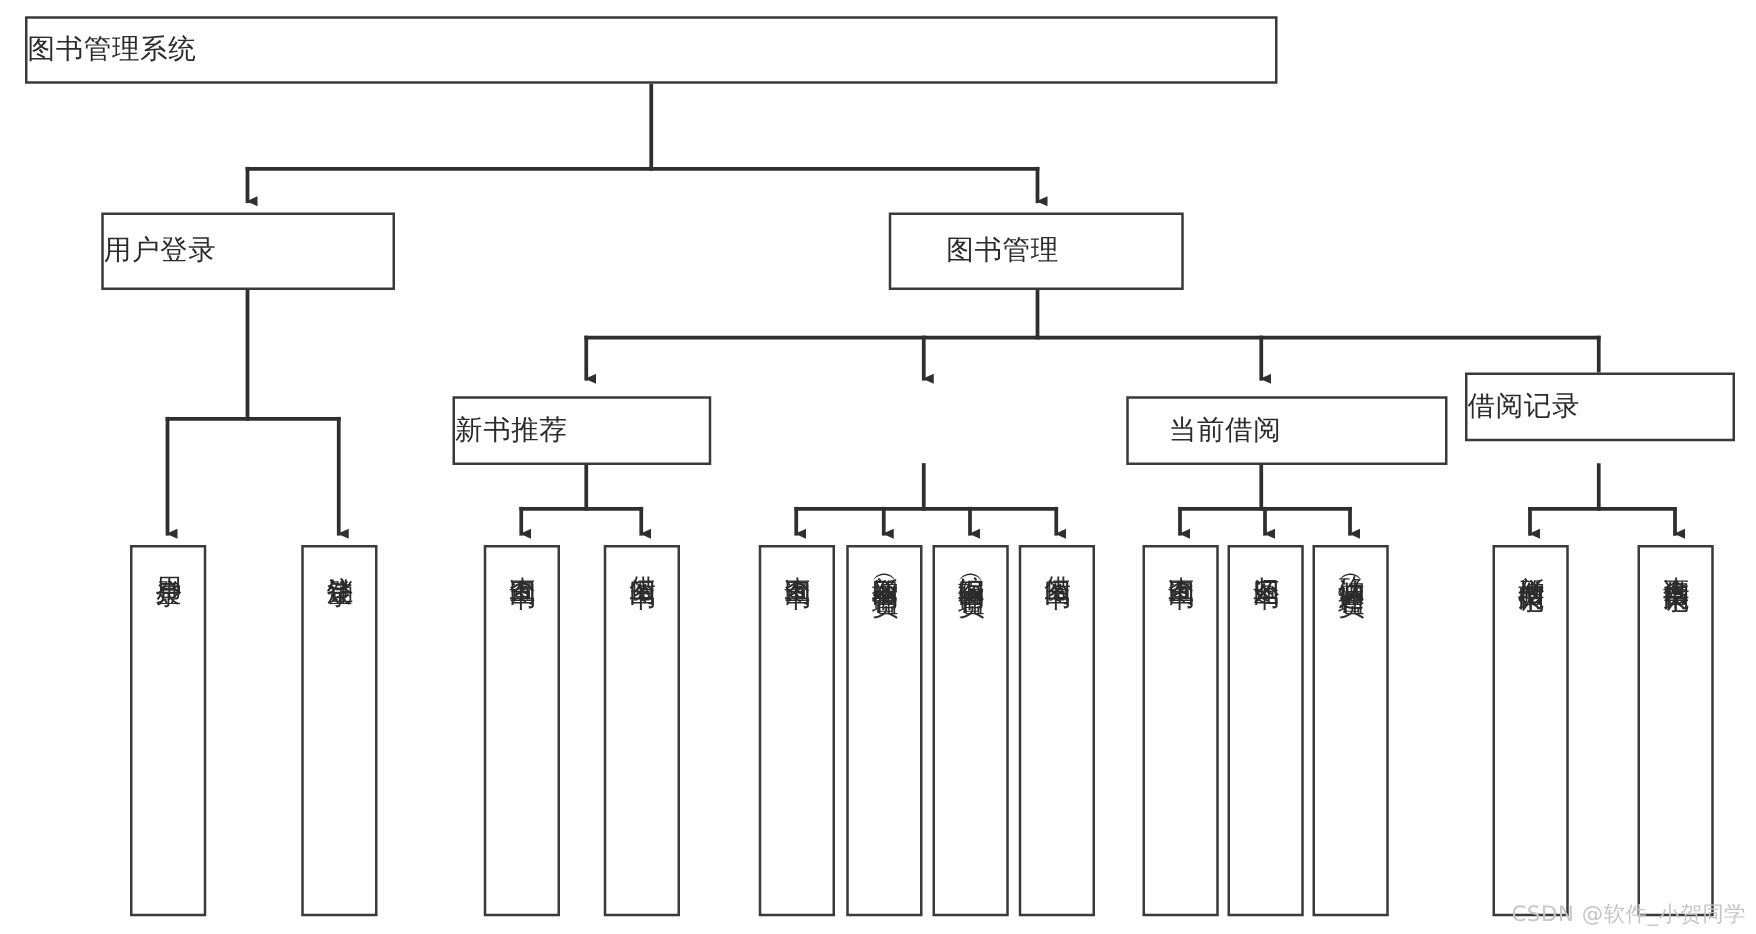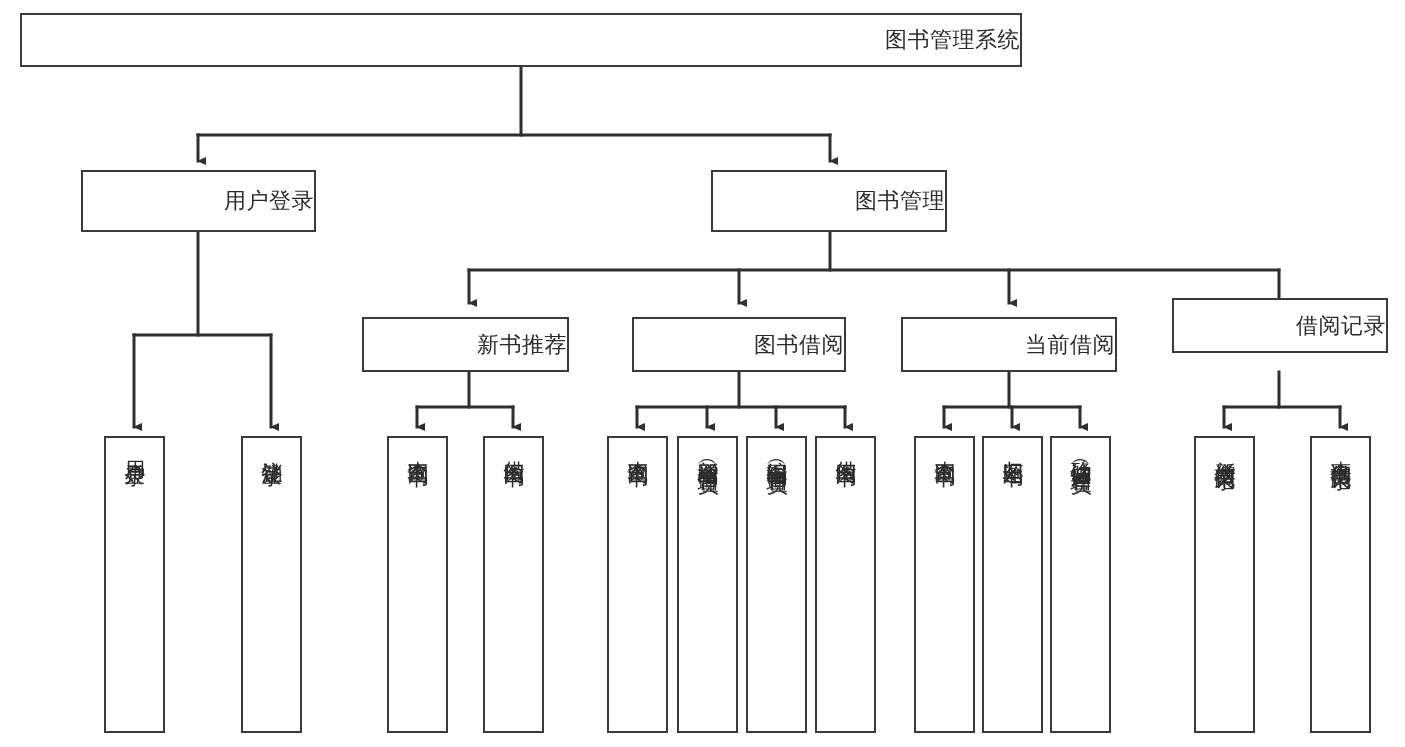--- a/index.html
+++ b/index.html
@@ -26,21 +26,21 @@
     width: 1405px;
     height: 747px;
   }
   .node-box {
     position: absolute;
     box-sizing: border-box;
     background: #ffffff;
     border: 2.5px solid #3a3a3a;
     display: flex;
     align-items: center;
-    justify-content: flex-end;
+    justify-content: flex-start;
     overflow: hidden;
   }
   .node-label {
     color: #2b2b2b;
     font-size: 22px;
     line-height: 1.15;
     letter-spacing: 0.5px;
     white-space: nowrap;
     text-align: center;
   }
@@ -132,25 +132,22 @@
   </div>
 
   <div class="node-box" style="left:711px; top:170px; width:236px; height:62px;padding-left:44px;">
     <span class="node-label">图书管理</span>
   </div>
 
   <div class="node-box" style="left:362px; top:317px; width:207px; height:55px;">
     <span class="node-label">新书推荐</span>
   </div>
 
-  <div class="node-box" style="left:632px; top:317px; width:214px; height:55px;">
-    <span class="node-label">图书借阅</span>
-  </div>
-
-  <div class="node-box" style="left:901px; top:317px; width:216px; height:55px;">
+
+  <div class="node-box" style="left:901px; top:317px; width:257px; height:55px;padding-left:32px;">
     <span class="node-label">当前借阅</span>
   </div>
 
   <div class="node-box" style="left:1172px; top:298px; width:216px; height:55px;">
     <span class="node-label">借阅记录</span>
   </div>
 
   <div class="node-box vertical" style="left:104px; top:436px; width:61px; height:297px;">
     <span class="node-label">用户登录</span>
   </div>
@@ -196,14 +193,15 @@
   </div>
 
   <div class="node-box vertical" style="left:1194px; top:436px; width:61px; height:297px;">
     <span class="node-label">新增借阅记录</span>
   </div>
 
   <div class="node-box vertical" style="left:1310px; top:436px; width:61px; height:297px;">
     <span class="node-label">查询借阅记录</span>
   </div>
 
+  <div class="watermark">CSDN @软件_小贺同学</div>
 
 </div>
 
 </body></html>

